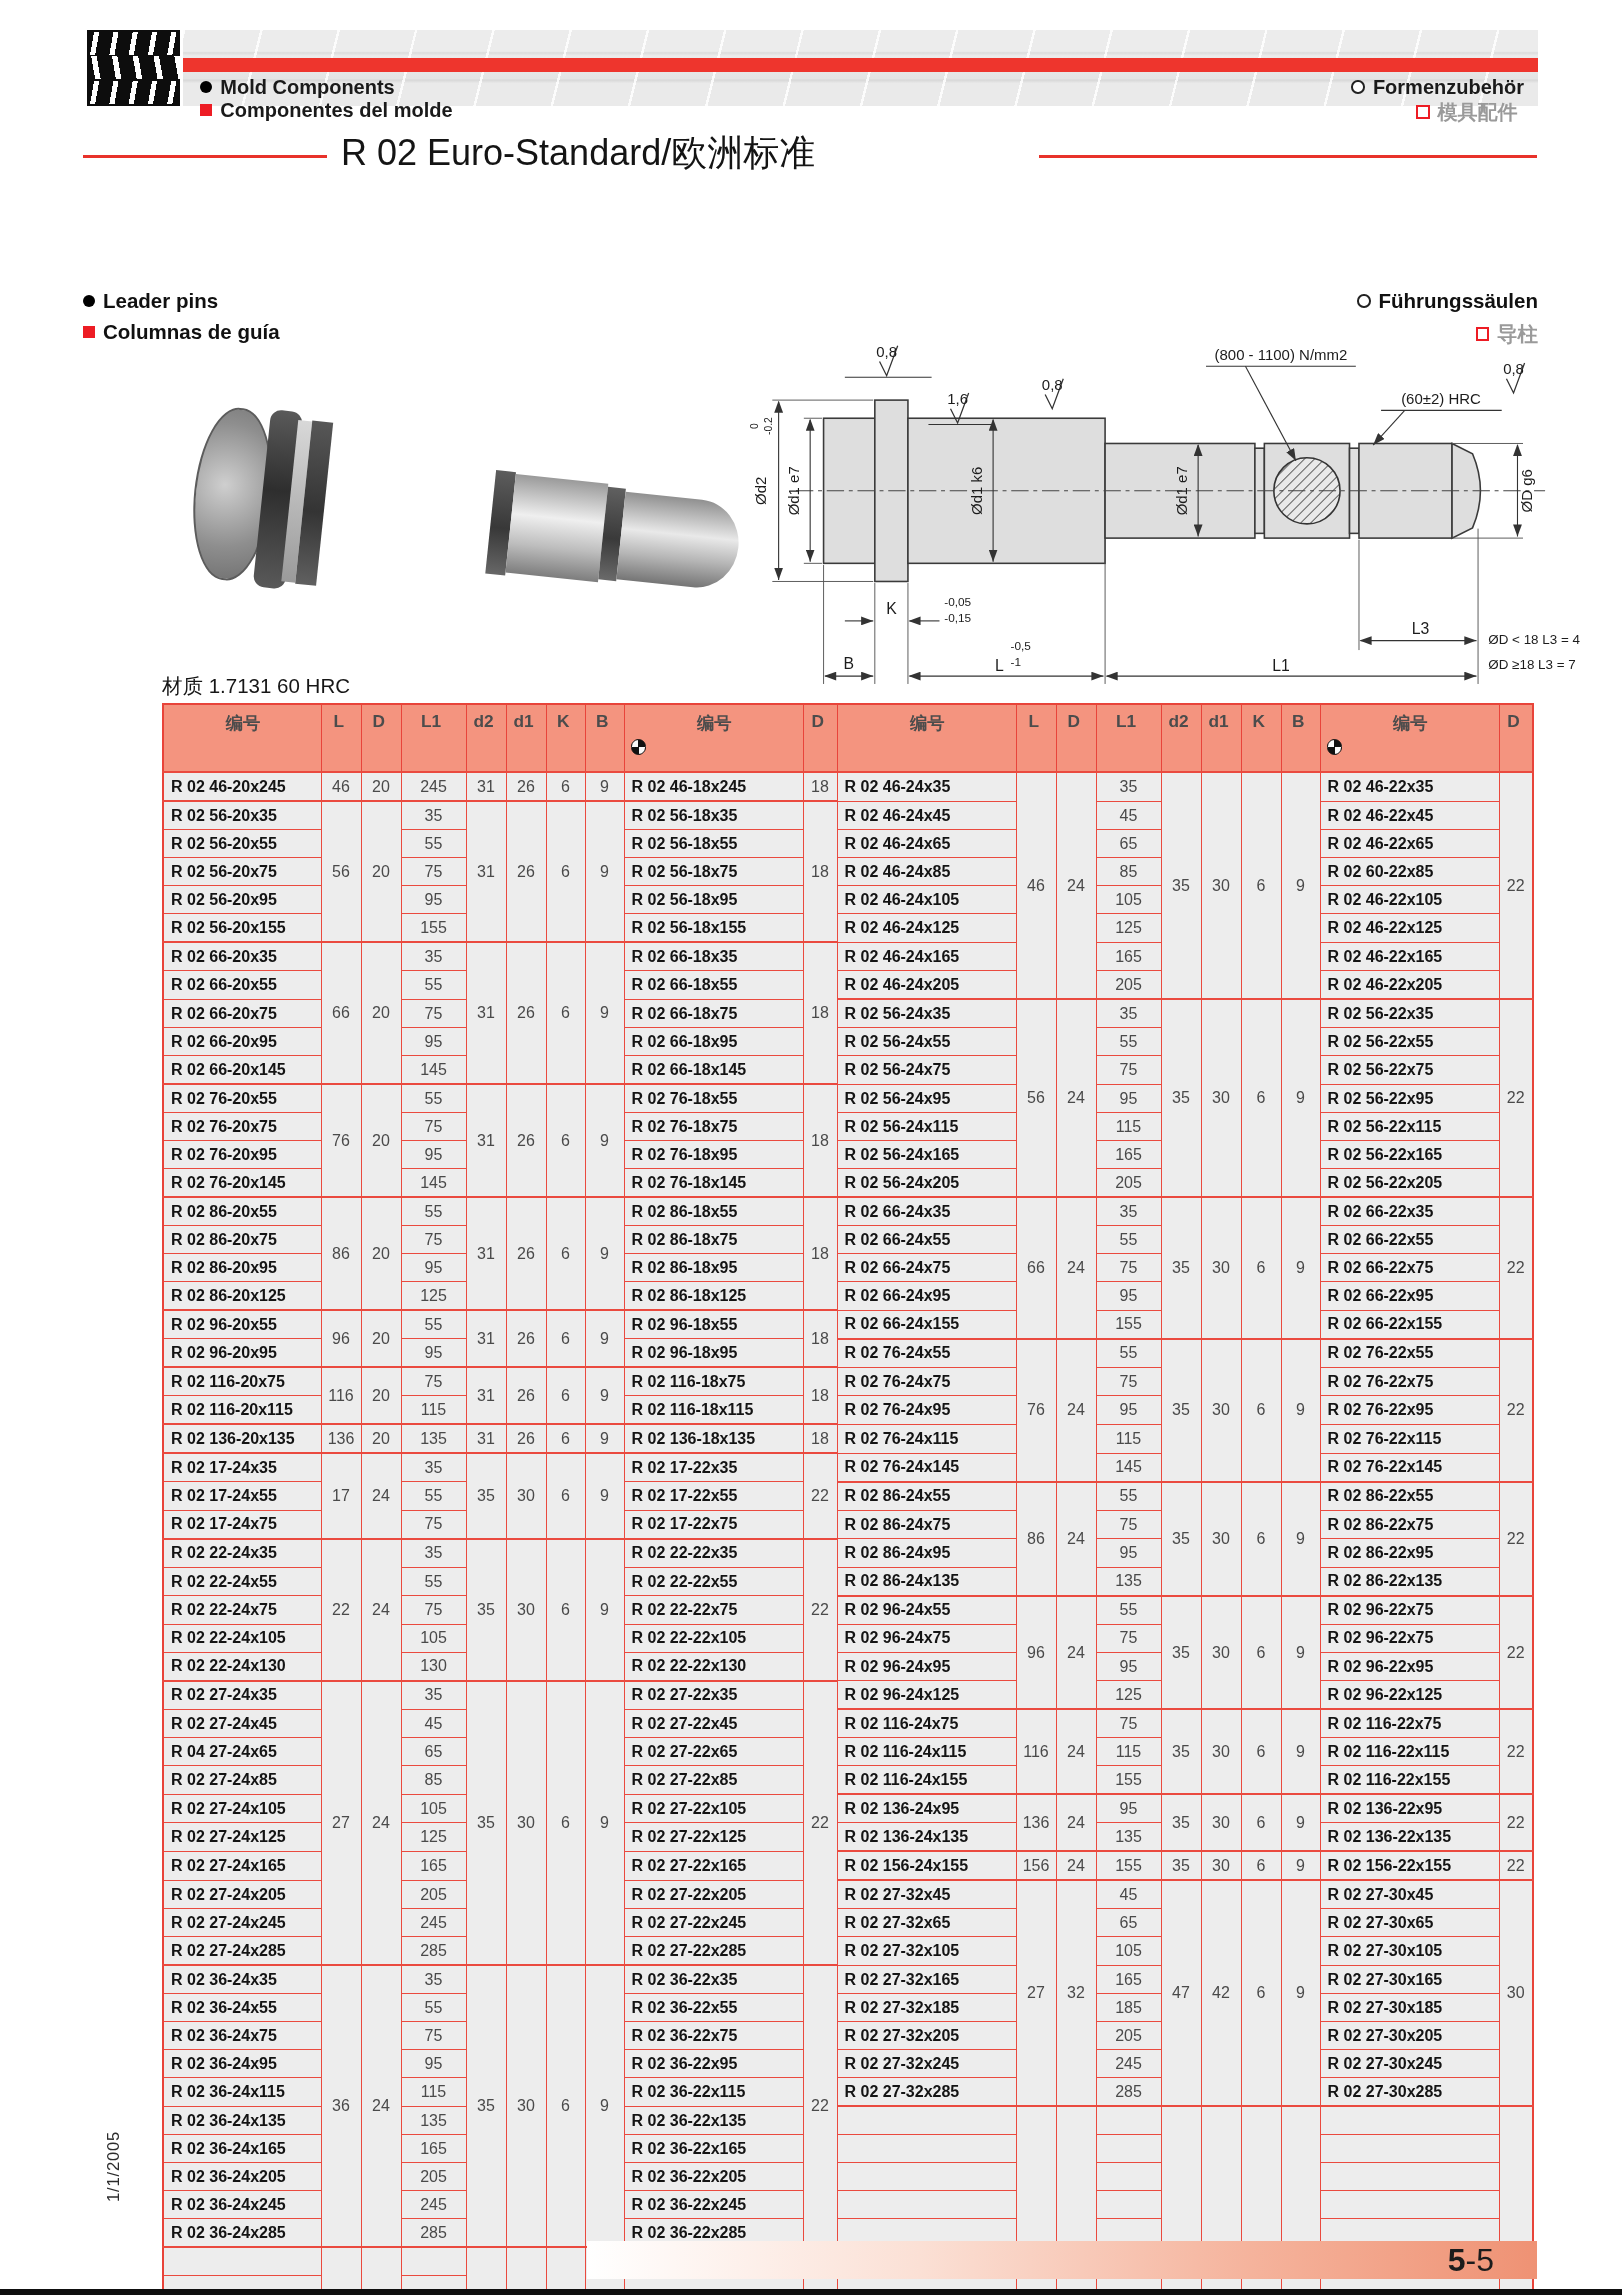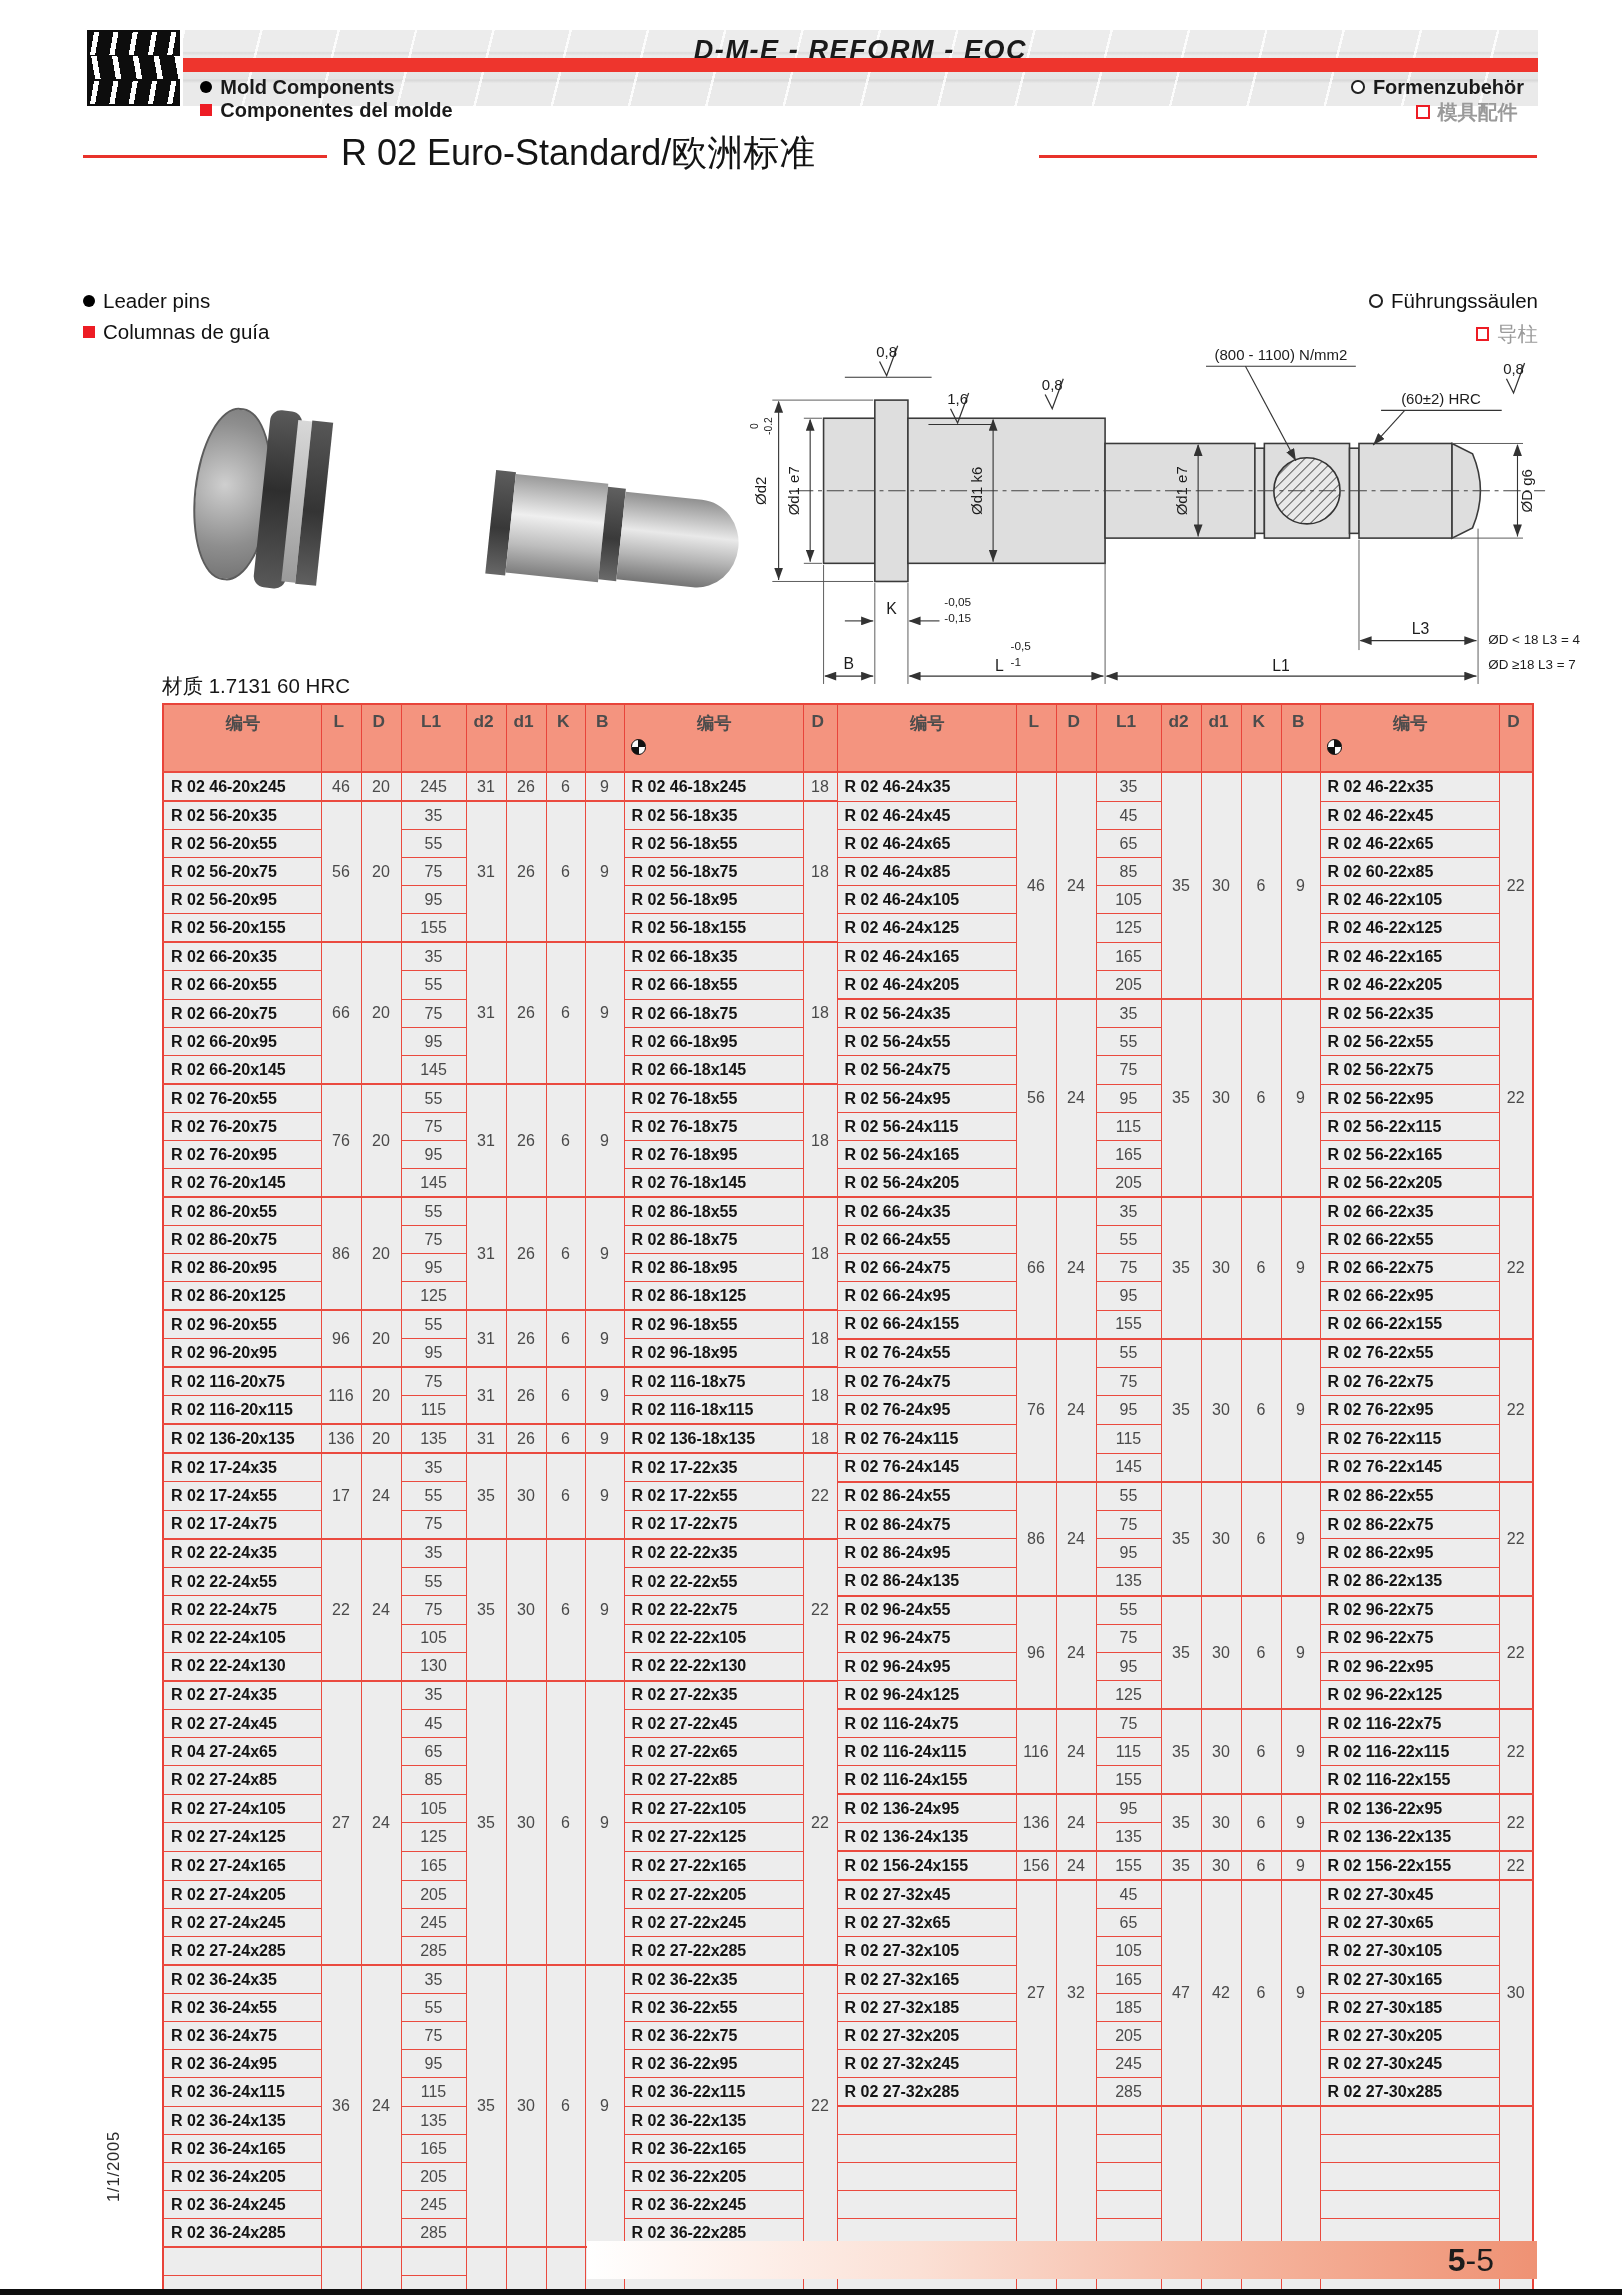--- a/index.html
+++ b/index.html
@@ -27,21 +27,21 @@
   .bu.c{width:12px;height:12px;border-radius:50%;background:#000}
   .bu.s{width:12px;height:12px;background:#ed1c24}
   .bu.co{width:9.5px;height:9.5px;border-radius:50%;background:#fff;border:2px solid #222}
   .bu.so{width:9.5px;height:9.5px;background:#fff;border:2px solid #ed1c24}
   .cn{color:#9a9a9a}
   
   .sec-line{position:absolute;top:155px;height:3.2px;background:#e8322a}
   .sec-line.l{left:83px;width:244px}
   .sec-line.r{left:1039px;width:498px}
   .sec-title{position:absolute;left:341px;top:129px;font-size:36px;font-weight:normal;color:#141414;white-space:nowrap}
-  .sub{position:absolute;font-size:20.5px;font-weight:normal;white-space:nowrap}
+  .sub{position:absolute;font-size:20.5px;font-weight:bold;white-space:nowrap}
   .sub.l1{left:83px;top:289px}.sub.l2{left:83px;top:320px}
   .sub.r1{right:84px;top:289px}.sub.r2{right:84px;top:320px}
   
   .photo{position:absolute;left:193px;top:398px;width:505px;height:237px;transform:rotate(6deg);
      display:flex;align-items:center}
   .photo div{flex:none}
   .p-head{width:73px;height:169px;border-radius:48%/50%;background:radial-gradient(circle at 38% 45%,#cfcfcf,#8e8e8e 60%,#6f6f6f);border:2.4px solid #5c5c5c}
   .p-ring1{width:32px;height:178px;margin-left:-9.5px;border-radius:11px;background:linear-gradient(180deg,#5a5a5a,#2e2e2e 45%,#595959)}
   .p-ring2{width:14px;height:162px;margin-left:-3.2px;background:linear-gradient(180deg,#d8d8d8,#9a9a9a)}
   .p-ring3{width:20.5px;height:164px;background:linear-gradient(180deg,#575757,#343434 55%,#606060)}
@@ -80,21 +80,20 @@
 </style>
 </head>
 <body>
 
 <div class="logo">
   <div class="band"></div>
   <div class="band"></div>
   <div class="band"></div>
 </div>
 <div class="banner">
-  <div class="banner-title">D-M-E - REFORM - EOC</div>
   <div class="redbar"></div>
   <div class="bn-line bn-l1">
     <span class="bu c"></span><span>Mold Components</span>
   </div>
   <div class="bn-line bn-l2">
     <span class="bu s"></span><span>Componentes del molde</span>
   </div>
   <div class="bn-line bn-r1">
     <span class="bu co"></span><span>Formenzubehör</span>
   </div>

